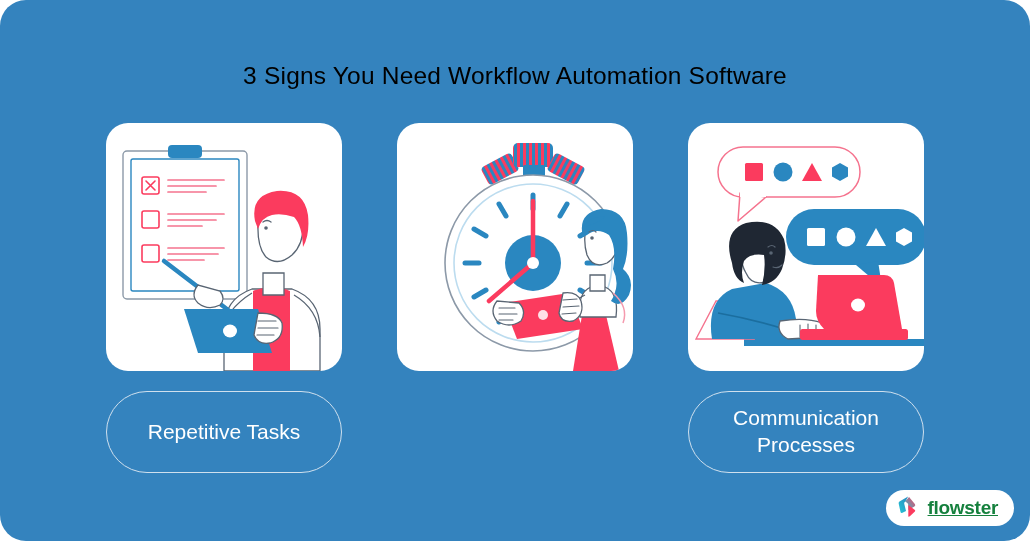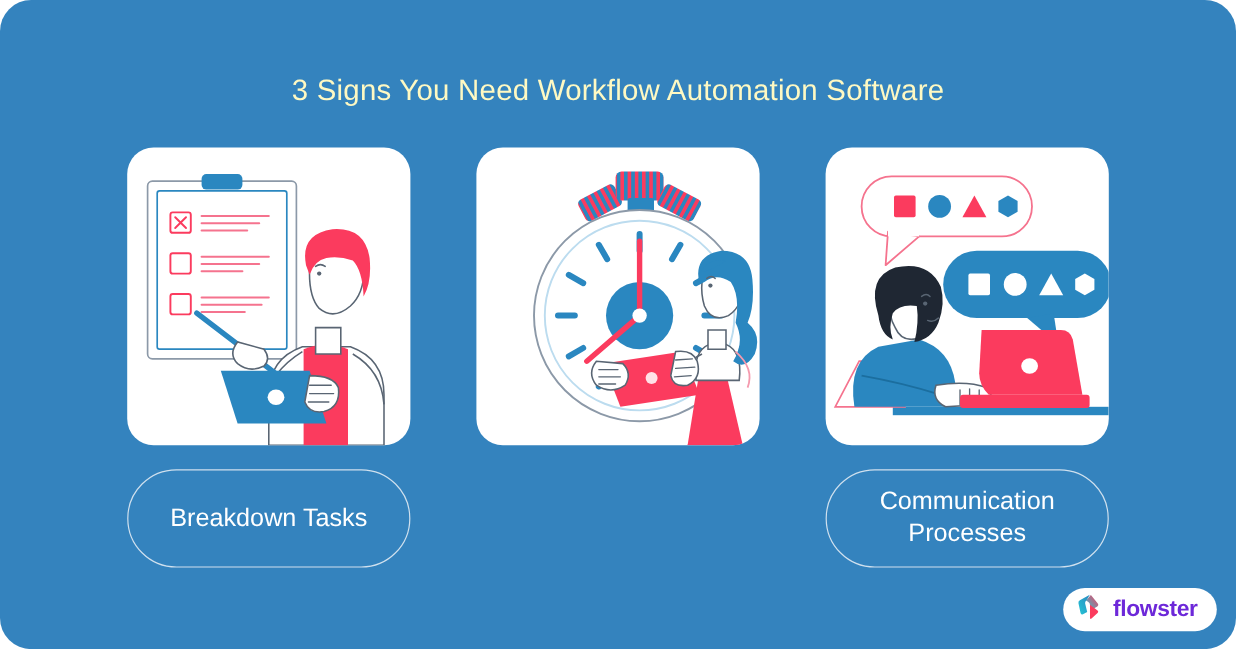--- a/index.html
+++ b/index.html
@@ -23,21 +23,21 @@
     overflow: hidden;
   }
 
   
   .title {
     position: absolute;
     top: 62px;
     left: 0;
     width: 100%;
     text-align: center;
-    color: #fef9c3;
+    color: #000000;
     font-size: 24.5px;
     font-weight: 400;
     letter-spacing: 0.2px;
   }
 
   
   .cards {
     position: absolute;
     top: 123px;
     left: 50%;
@@ -93,22 +93,23 @@
     padding: 0 16px 0 11px;
     background: #ffffff;
     border-radius: 18px;
     display: flex;
     align-items: center;
     gap: 8px;
   }
   .logo-text {
     font-size: 19px;
     font-weight: 700;
-    color: #6d28d9;
+    color: #15803d;
     letter-spacing: -0.3px;
+    text-decoration: underline;
   }
 </style>
 </head>
 <body>
 
 <div class="poster" style="background: rgb(52, 131, 190);">
 
   <div class="title">3 Signs You Need Workflow Automation Software</div>
 
   <div class="cards">
@@ -298,21 +299,21 @@
         <path d="M130 152 L196 152 Q204 152 206 160 L214 206 L136 206 Q128 198 128 188 Z" fill="#fb3b5e"></path>
         <ellipse cx="170" cy="182" rx="7" ry="6.5" fill="#ffffff"></ellipse>
 
         <rect x="112" y="206" width="108" height="11" rx="2.5" fill="#fb3b5e"></rect>
       </svg>
     </div>
   </div>
 
   <div class="pills">
     <div class="pill">
-      <span>Breakdown Tasks</span>
+      <span>Repetitive Tasks</span>
     </div>
     <div class="pill two-line">
       <span>
         <span>Communication</span><br>
         <span>Processes</span>
       </span>
     </div>
   </div>
 
   <div class="logo">

